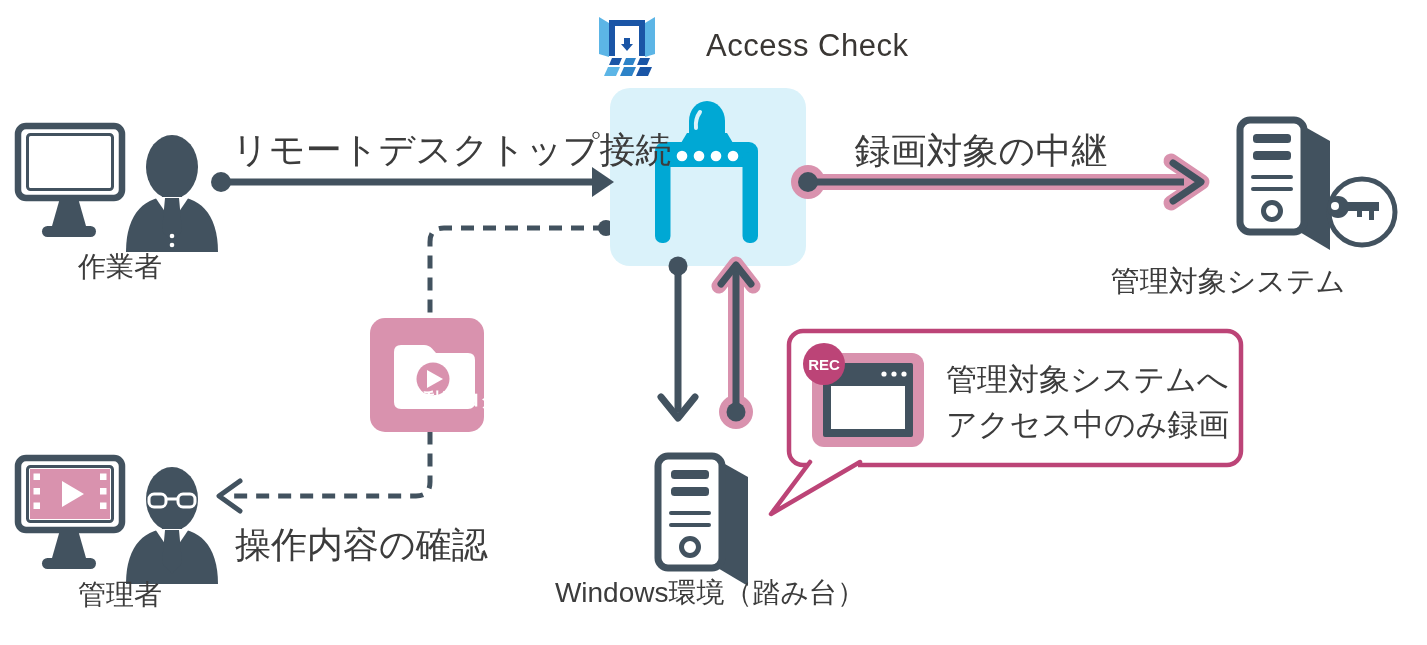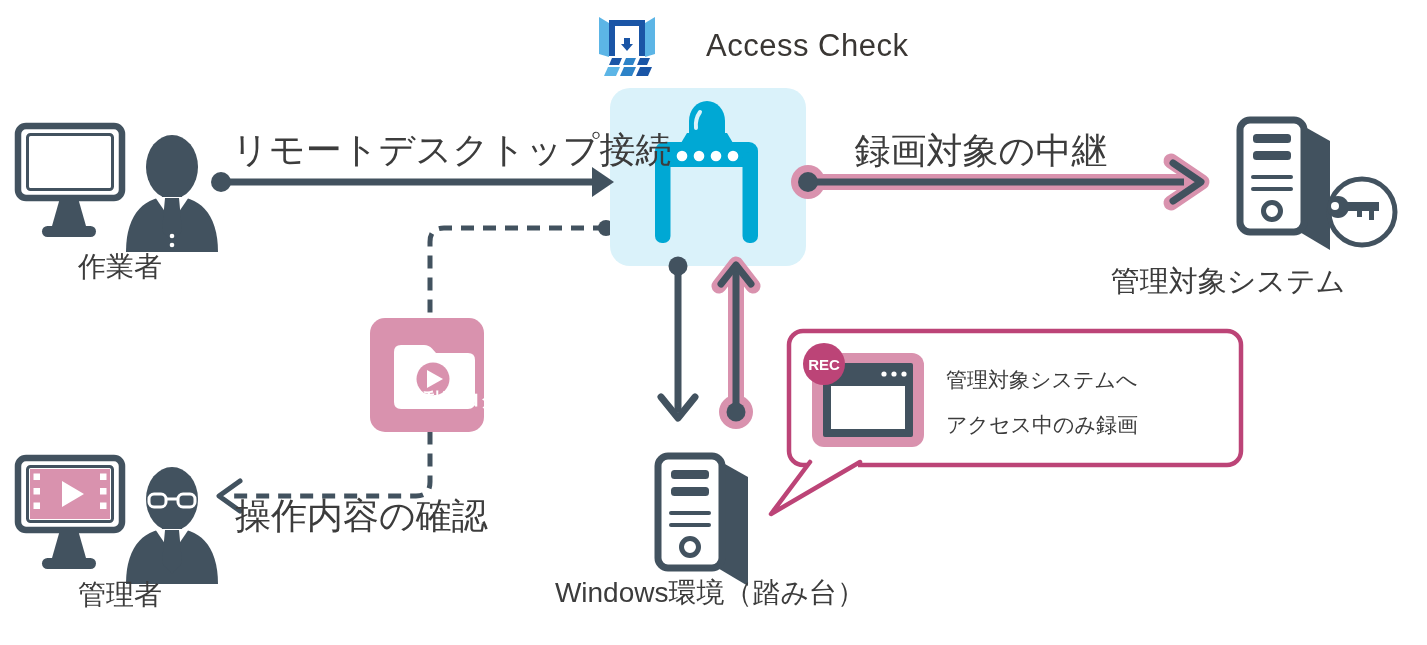--- a/index.html
+++ b/index.html
@@ -7,21 +7,21 @@
           font-family:"Liberation Sans","DejaVu Sans",sans-serif;}
   #diagram-svg{position:absolute;left:0;top:0;}
   .lbl{position:absolute;color:#3c3c3c;text-align:center;white-space:nowrap;
        font-family:"Liberation Sans","DejaVu Sans",sans-serif;}
   .logo-lbl{font-size:31px;color:#3a3734;letter-spacing:.5px;text-align:left;margin-left:42px;}
   .node-lbl{font-size:28px;}
   .arrow-lbl{font-size:36px;}
   .managed-lbl{font-size:29px;}
   .bastion-lbl{font-size:28px;}
   .folder-lbl{font-size:19px;font-weight:bold;color:#ffffff;}
-  .callout-text{position:absolute;left:946px;top:357px;font-size:21px;line-height:45px;
+  .callout-text{position:absolute;left:946px;top:357px;font-size:31px;line-height:45px;
                 color:#3c3c3c;text-align:left;white-space:nowrap;
                 font-family:"Liberation Sans","DejaVu Sans",sans-serif;}
 </style>
 </head>
 <body>
 
 <div id="canvas">
 
 <svg id="diagram-svg" width="1427" height="645" viewBox="0 0 1427 645">
 
@@ -194,21 +194,21 @@
 <div class="lbl arrow-lbl" style="left:232px;top:126px;width:360px;">リモートデスクトップ接続</div>
 
 <div class="lbl arrow-lbl" style="left:836px;top:127px;width:290px;">録画対象の中継</div>
 
 <div class="lbl node-lbl" style="left:20px;top:248px;width:200px;">作業者</div>
 
 <div class="lbl managed-lbl" style="left:1103px;top:250px;width:250px;margin-top:12px;">管理対象システム</div>
 
 <div class="lbl node-lbl" style="left:20px;top:576px;width:200px;">管理者</div>
 
-<div class="lbl arrow-lbl" style="left:235px;top:492px;width:230px;">操作内容の確認</div>
+<div class="lbl arrow-lbl" style="left:235px;top:521px;width:230px;">操作内容の確認</div>
 
 <div class="lbl bastion-lbl" style="left:515px;top:574px;width:390px;">Windows環境（踏み台）</div>
 
 <div class="lbl folder-lbl" style="left:370px;top:387px;width:114px;padding-left:35px;">動画ログ</div>
 
 <div class="callout-text">
   <div>管理対象システムへ</div>
   <div>アクセス中のみ録画</div>
 </div>
 

